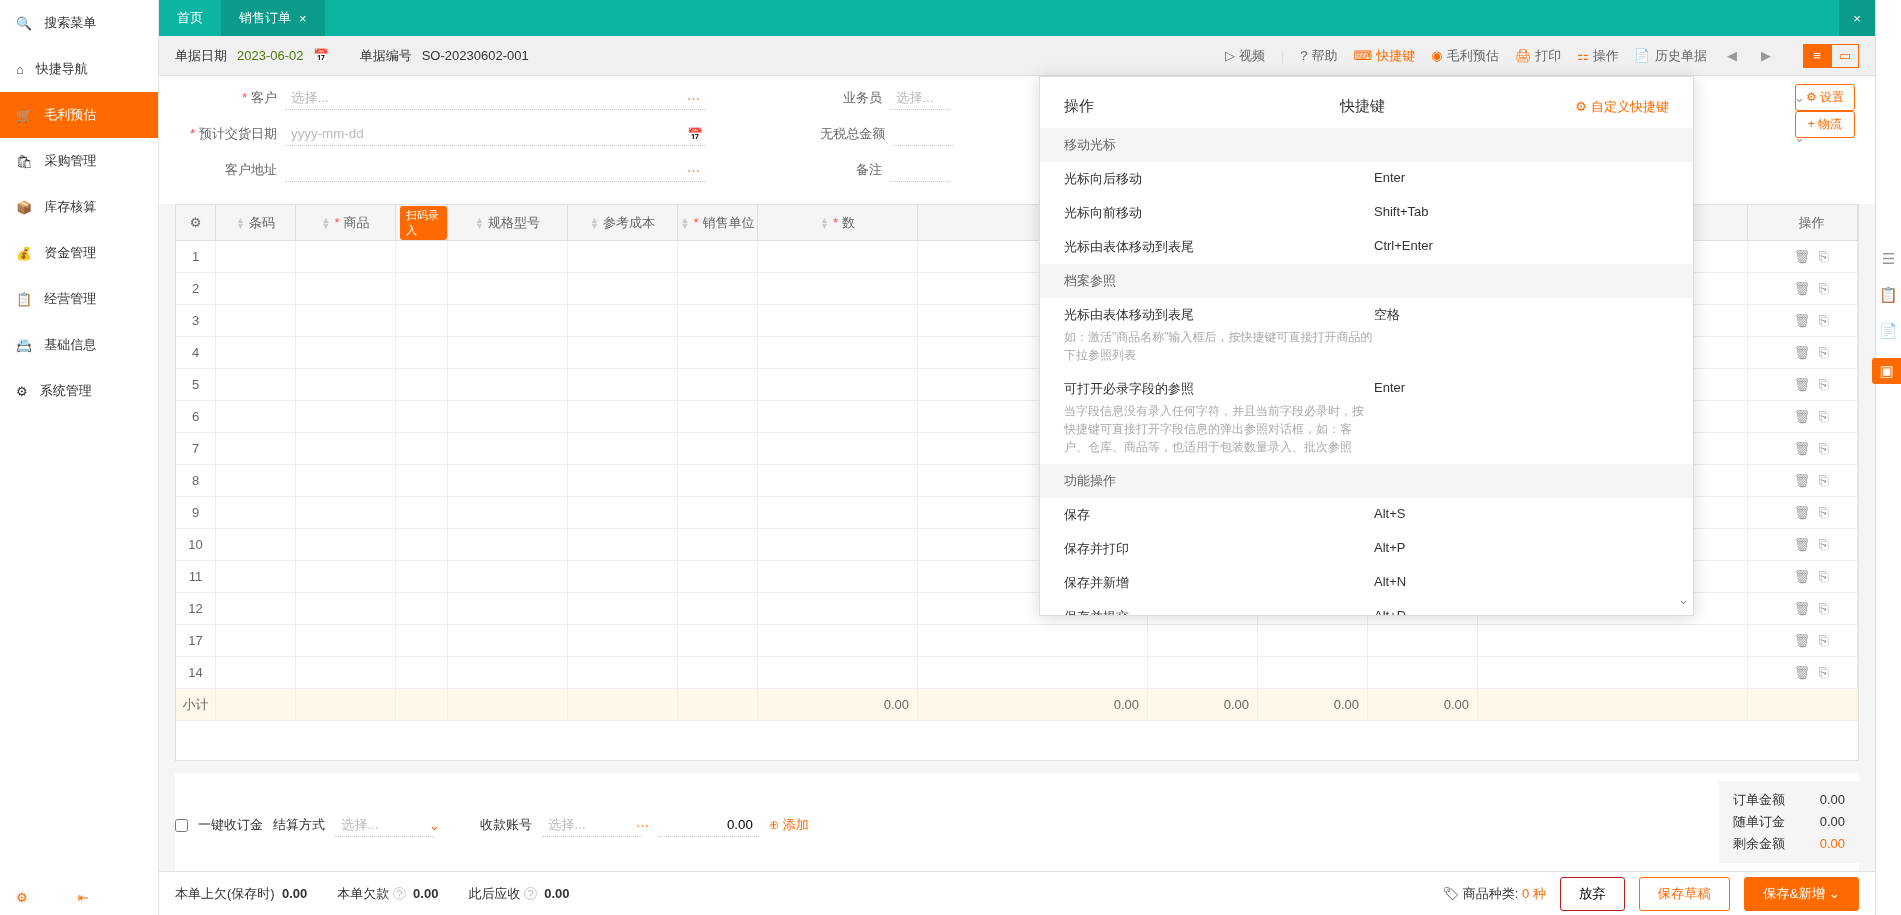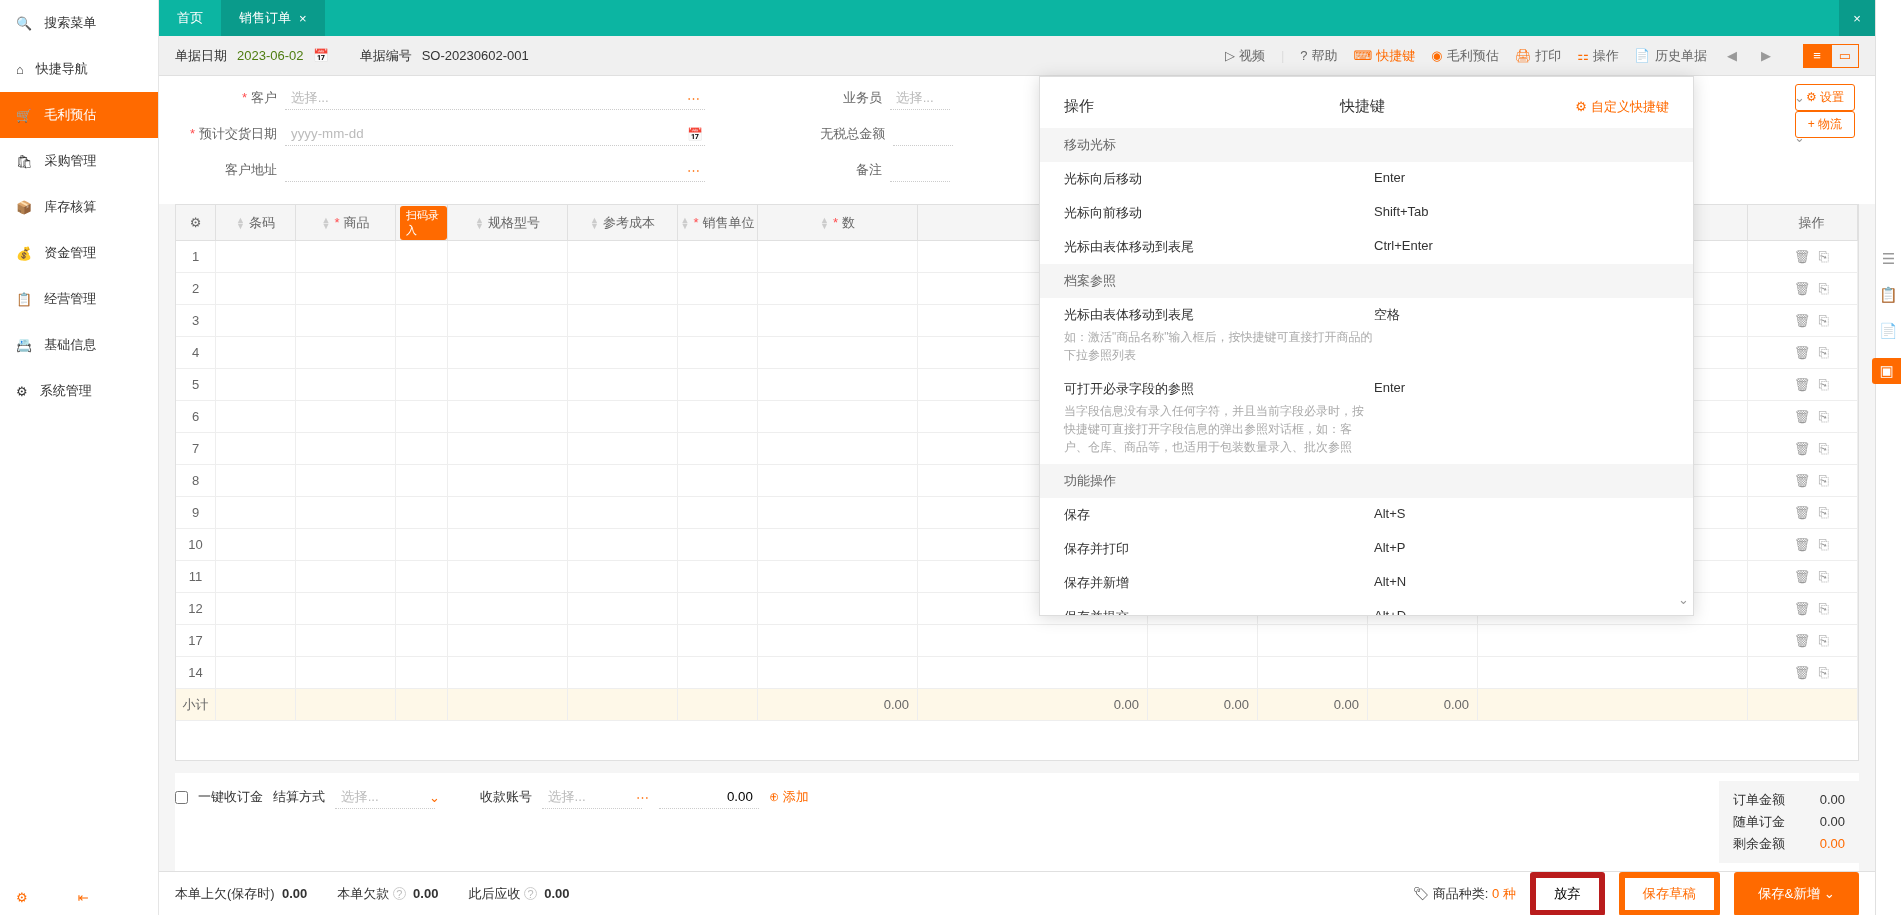--- a/index.html
+++ b/index.html
@@ -52,28 +52,28 @@
 .col-scan { width: 52px; }
 .col-spec { width: 120px; }
 .col-cost { width: 110px; }
 .col-unit { width: 80px; }
 .col-qty { width: 160px; }
 .col-mid { width: 230px; }
 .col-mid2 { width: 110px; }
 .col-remark { width: 270px; }
 .col-op { width: 92px; margin-left: auto; }
 .settlement { background: #fff; margin: 12px 16px 0; display: flex; align-items: flex-start; padding: 8px 0; }
-.settle-left { display: flex; align-items: center; gap: 10px; padding-top:4px;}
+.settle-left { display: flex; align-items: center; gap: 10px; padding-top:4px;margin-top:28px;}
 .add-link { color: #ff6a00; cursor: pointer; }
 .totals-box { margin-left: auto; background: #f5f5f5; padding: 8px 14px; min-width: 140px; }
 .totals-box .trow2 { display: flex; justify-content: space-between; gap: 20px; line-height: 22px; }
 .zero-orange { color: #ff6a00; }
 .footer { height: 44px; border-top: 1px solid #e0e0e0; background: #fff; display: flex; align-items: center; padding: 0 16px; gap: 30px; }
 .footer-right { margin-left: auto; display: flex; align-items: center; gap: 14px; }
-.btn { padding: 7px 18px; border-radius: 3px; cursor: pointer; border: 6px solid #b91c1c; background: #fff; }
+.btn { padding: 7px 18px; border-radius: 3px; cursor: pointer; border: 1px solid #b91c1c; background: #fff; }
 .btn.orange-o { border-color: #ff6a00; color: #ff6a00; }
 .btn.orange { background: #ff6a00; border-color: #ff6a00; color: #fff; text-align: center; }
 .popup { position: absolute; left: 880px; top: 76px; width: 655px; background: #fff; box-shadow: 0 2px 16px rgba(0,0,0,.15); border: 1px solid #ddd; z-index: 100; max-height: 540px; overflow-y: auto; }
 .popup-head { display: flex; padding: 20px 24px 12px; }
 .popup-head .h1 { font-size: 15px; color: #333; }
 .popup-head .h2 { font-size: 15px; margin-left: 246px; }
 .popup-head .custom { margin-left: auto; color: #ff6a00; cursor: pointer; display: flex; align-items: center; gap: 4px; }
 .popup-sec { background: #f5f5f5; padding: 8px 24px; color: #666; }
 .popup-row { display: flex; padding: 8px 24px; align-items: flex-start; }
 .pr-left { width: 310px; }

